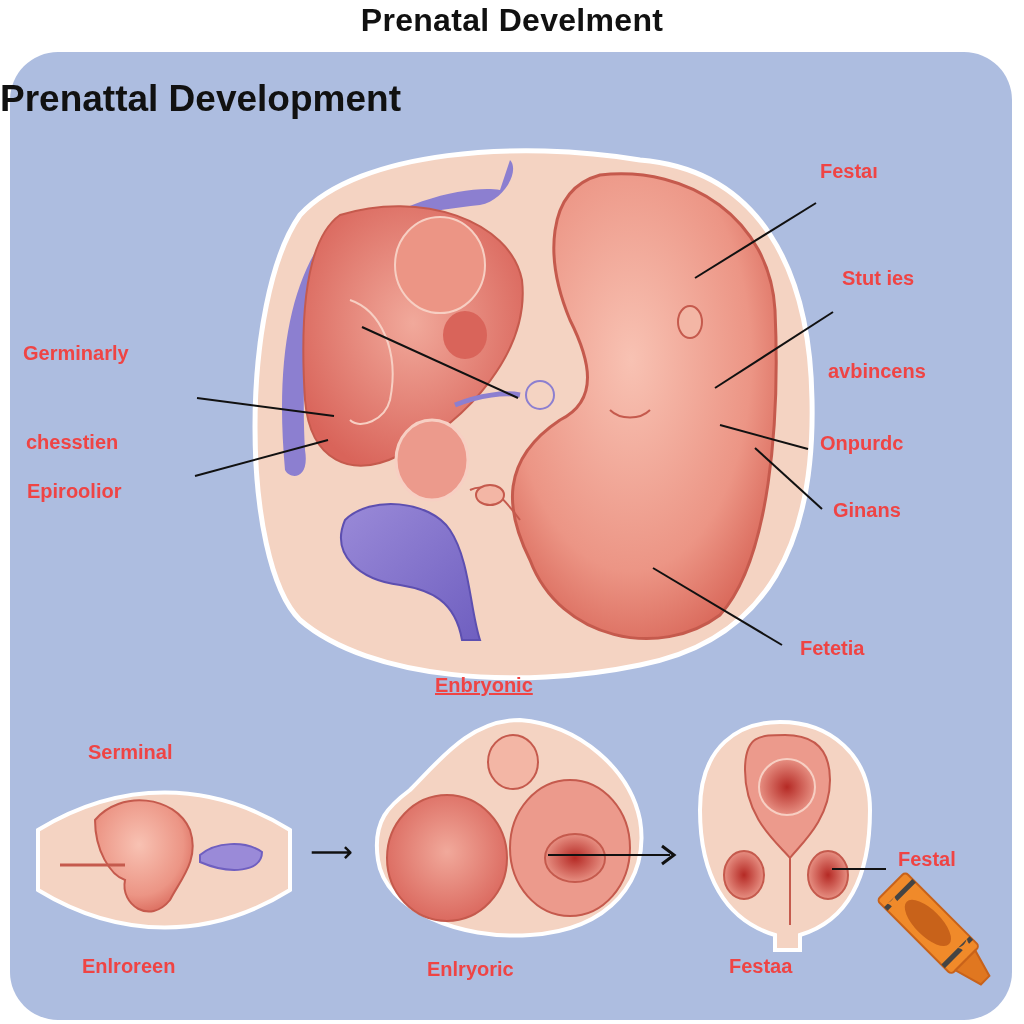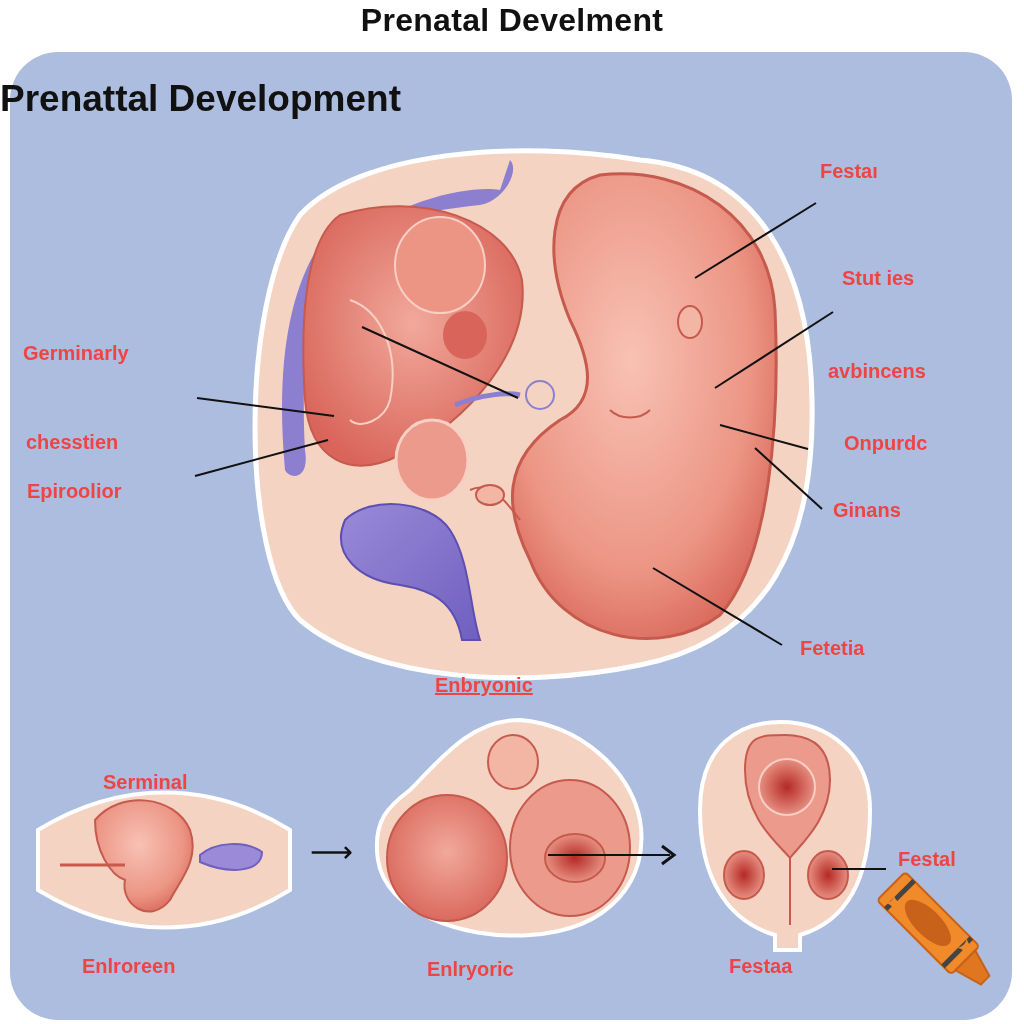--- a/index.html
+++ b/index.html
@@ -115,22 +115,22 @@
   <text x="955" y="958" font-size="28" fill="#f08a2a">✦</text>
 </svg>
 
 <div class="lbl" style="left:23px;top:342px;">Germinarly</div>
 <div class="lbl" style="left:26px;top:395px;margin-top:36px;">chesstien</div>
 <div class="lbl" style="left:27px;top:480px;">Epiroolior</div>
 
 <div class="lbl" style="left:820px;top:160px;">Festaı</div>
 <div class="lbl" style="left:842px;top:267px;">Stut ies</div>
 <div class="lbl" style="left:828px;top:314px;margin-top:46px;">avbincens</div>
-<div class="lbl" style="left:844px;top:432px;">Onpurdc</div>
+<div class="lbl" style="left:820px;top:432px;">Onpurdc</div>
 <div class="lbl" style="left:833px;top:499px;">Ginans</div>
 <div class="lbl" style="left:800px;top:637px;">Fetetia</div>
 
-<div class="lbl" style="left:103px;top:741px;margin-top:30px;">Serminal</div>
+<div class="lbl" style="left:88px;top:741px;">Serminal</div>
 <div class="lbl" style="left:82px;top:955px;">Enlroreen</div>
 <div class="lbl" style="left:435px;top:674px;text-decoration:underline;">Enbryonic</div>
 <div class="lbl" style="left:427px;top:958px;">Enlryoric</div>
 <div class="lbl" style="left:729px;top:955px;">Festaa</div>
 <div class="lbl" style="left:898px;top:848px;">Festal</div>
 
 </body></html>

